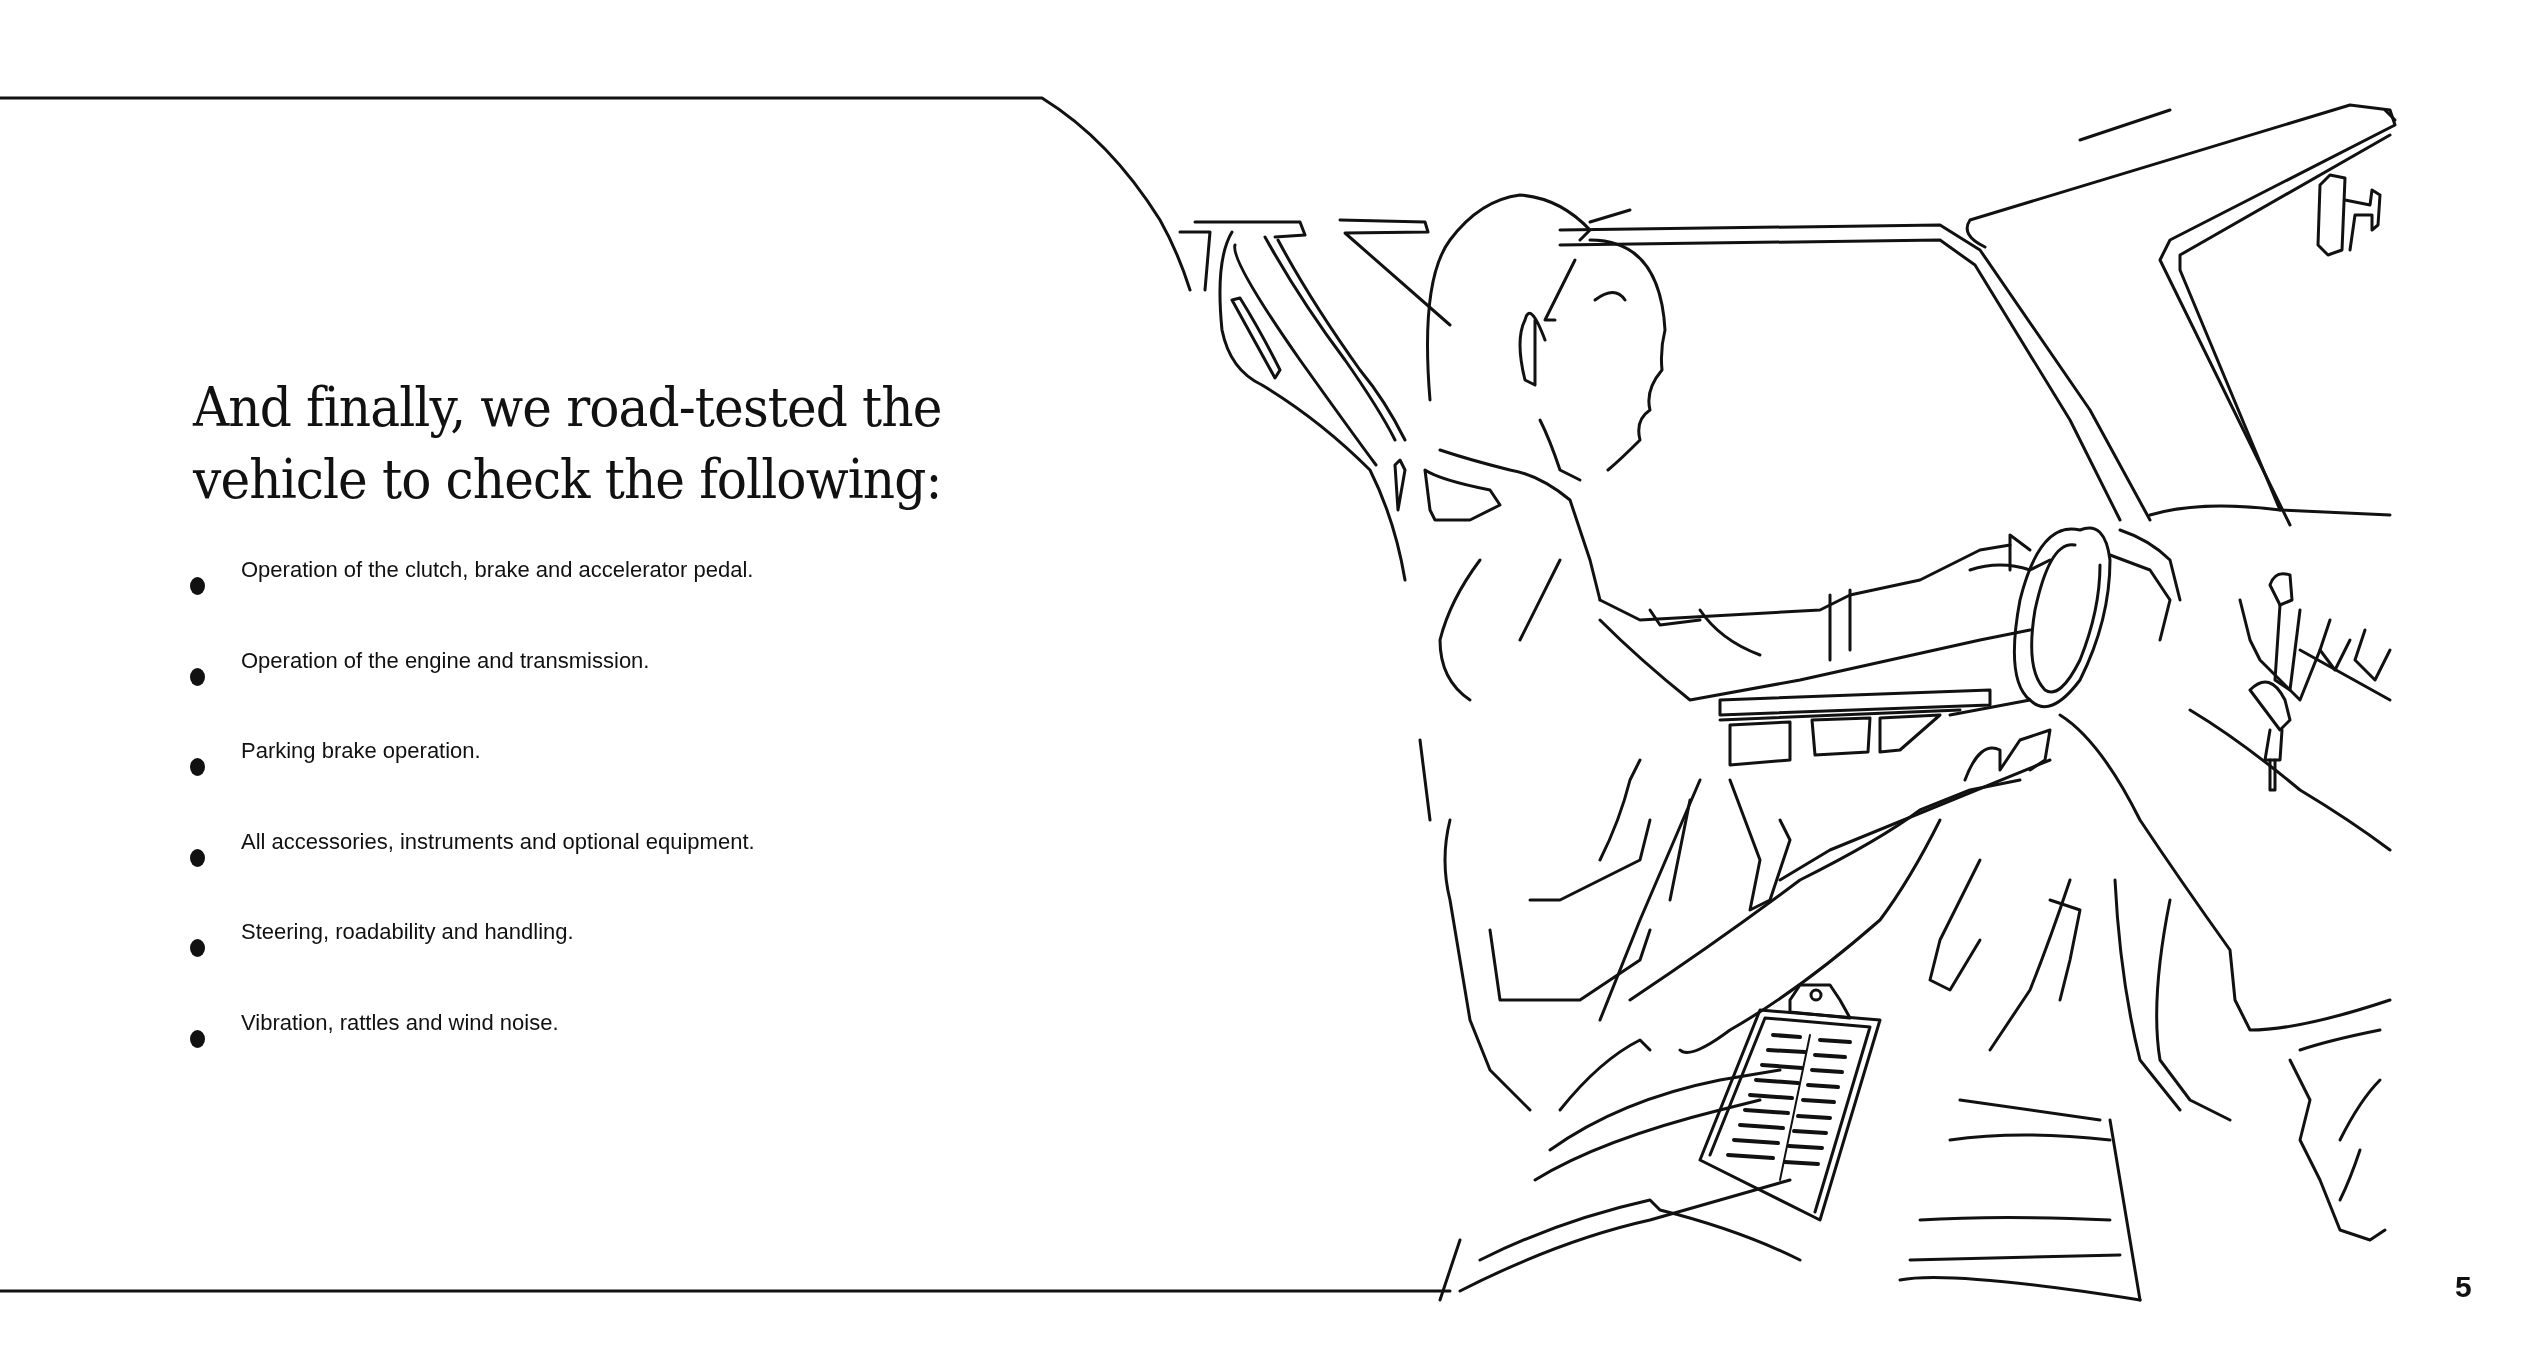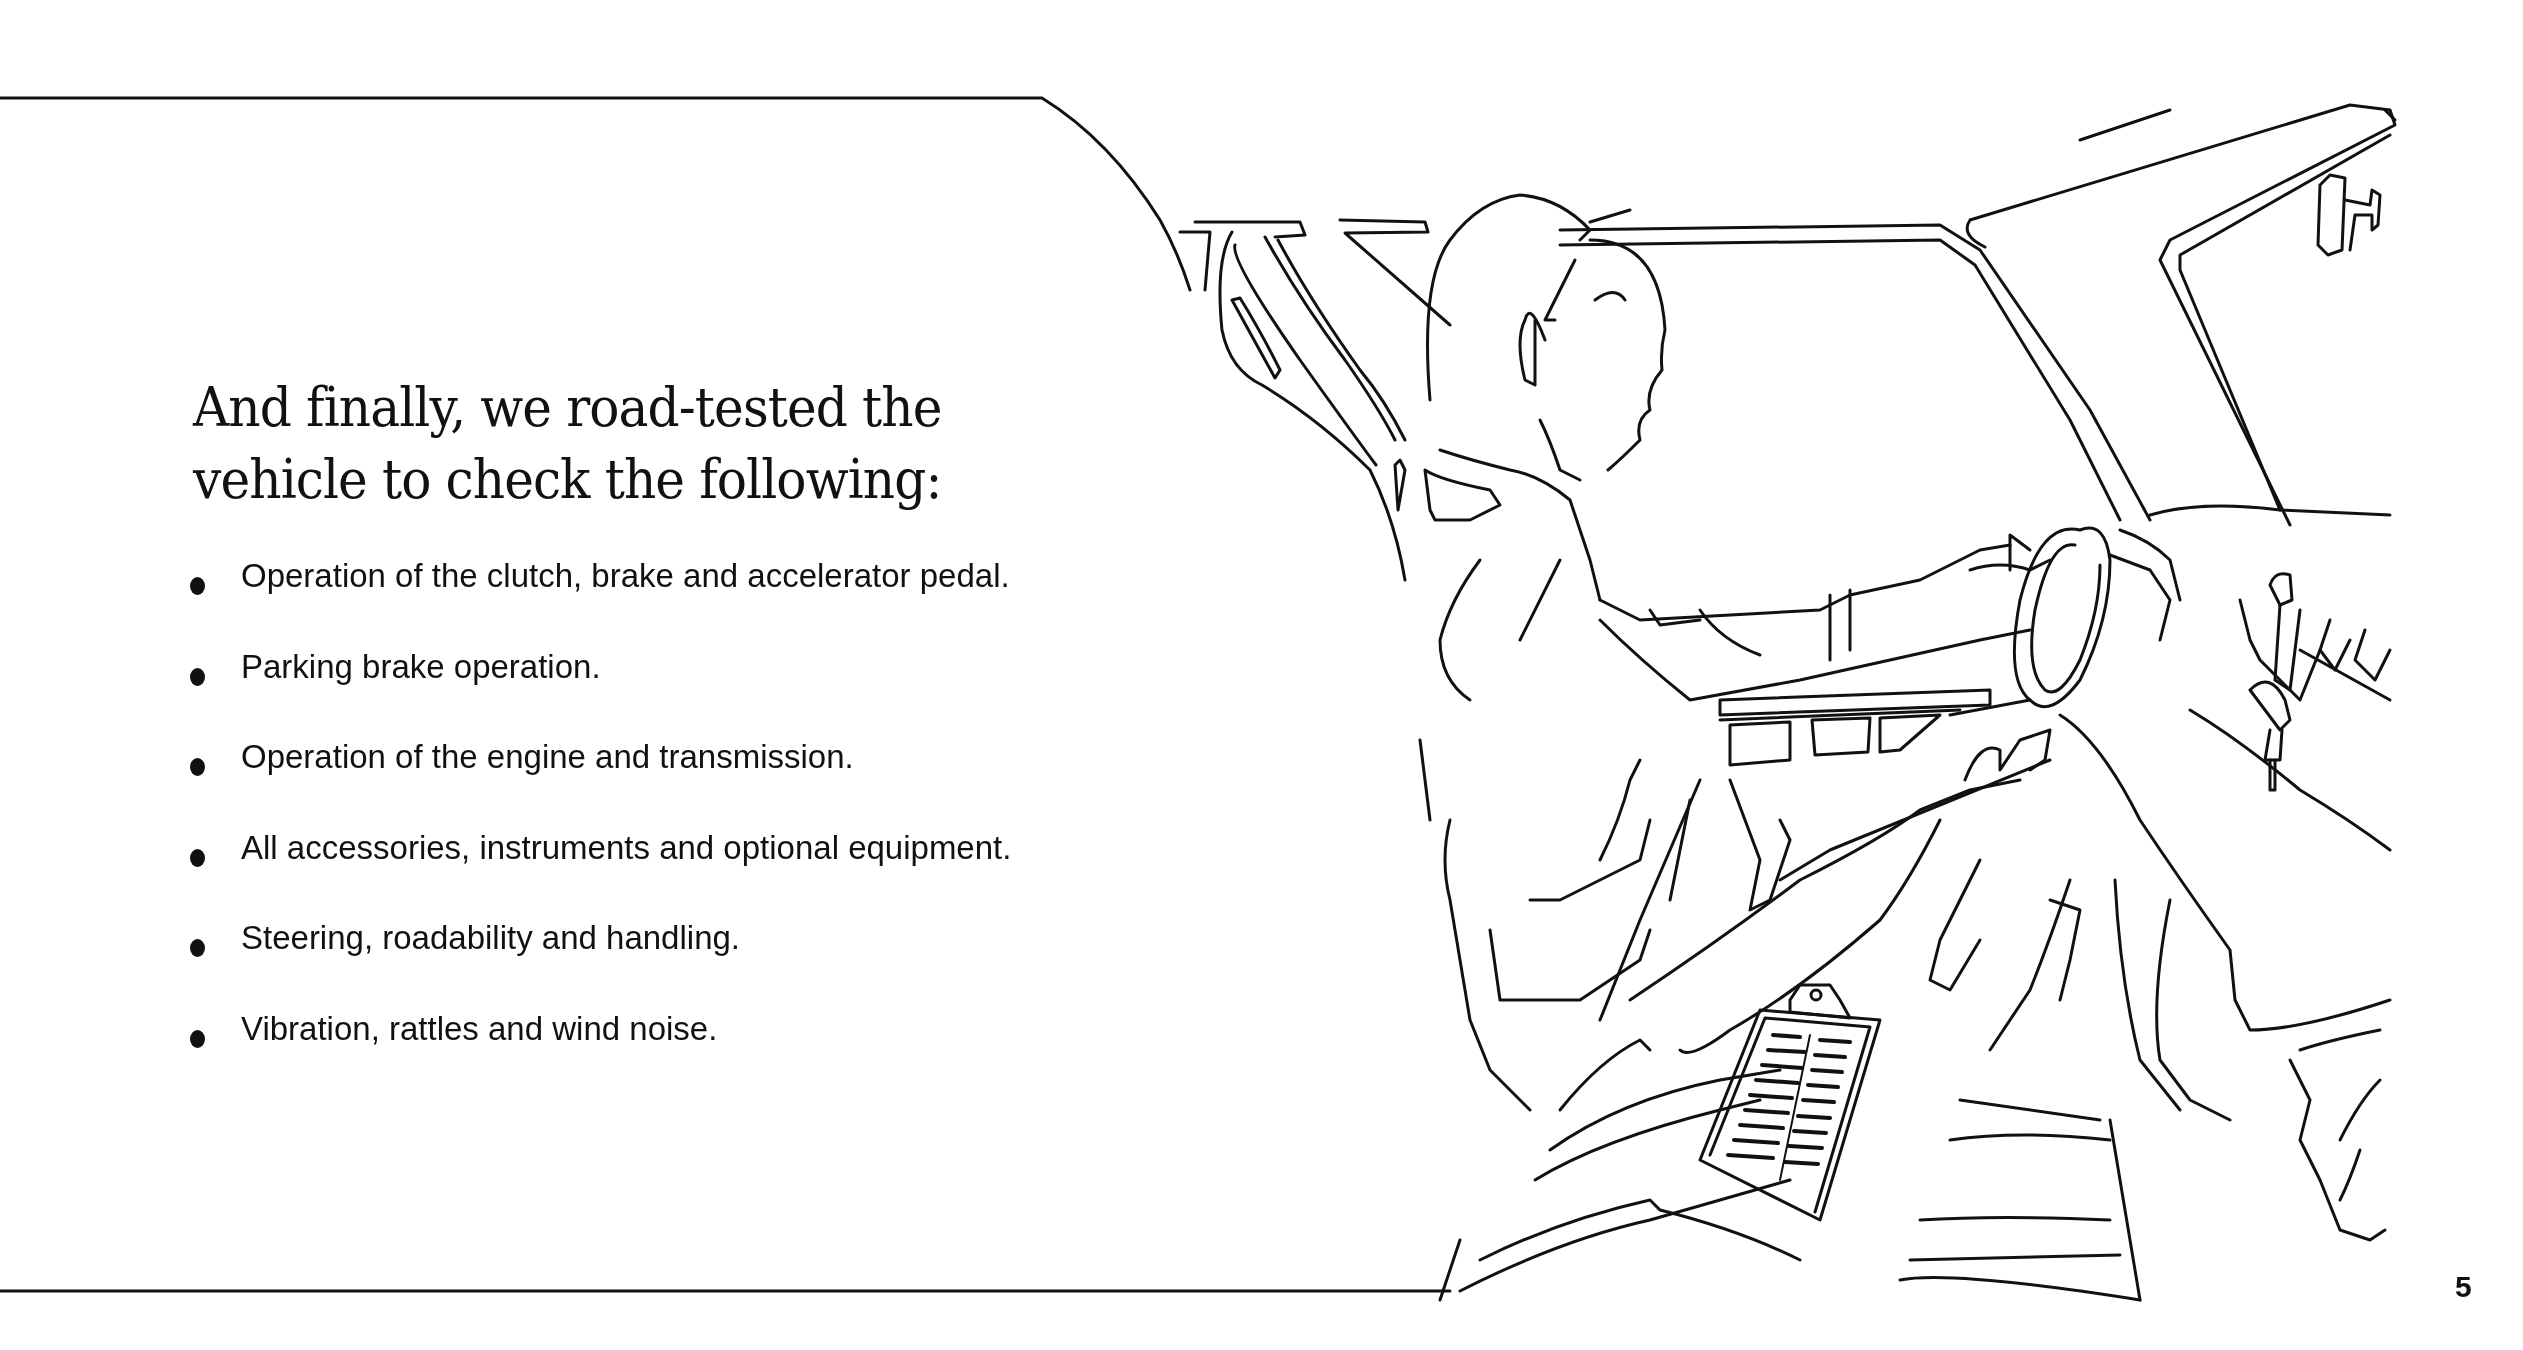--- a/index.html
+++ b/index.html
@@ -9,21 +9,21 @@
   .heading {
     position: absolute; left: 193px; top: 372px; width: 900px;
     font-family: "DejaVu Serif", "Liberation Serif", serif;
     font-size: 54px; line-height: 72px; color: #111111;
     letter-spacing: -1px; margin: 0; font-weight: normal;
     transform: scaleX(0.93); transform-origin: left top;
   }
   .bullets {
     position: absolute; left: 190px; top: 557px; margin: 0; padding: 0; list-style: none;
     font-family: "Liberation Sans", "DejaVu Sans", sans-serif;
-    font-size: 33px; color: #111111;
+    font-size: 22px; color: #111111;
   }
   .bullets li { height: 90.5px; display: flex; align-items: flex-start; }
   .bullet-dot {
     display: inline-block; width: 15px; height: 18px; border-radius: 50%;
     background: #111; margin-top: 20px; margin-right: 36px; flex: 0 0 auto;
   }
   .page-number {
     position: absolute; left: 2455px; top: 1270px;
     font-family: "Liberation Sans", "DejaVu Sans", sans-serif;
     font-weight: bold; font-size: 30px; color: #111;
@@ -201,25 +201,25 @@
     <span>vehicle to check the following:</span>
   </h1>
 
   <ul class="bullets">
     <li>
       <span class="bullet-dot"></span>
       <span>Operation of the clutch, brake and accelerator pedal.</span>
     </li>
     <li>
       <span class="bullet-dot"></span>
+      <span>Operation of the engine and transmission.</span>
+    </li>
+    <li>
+      <span class="bullet-dot"></span>
       <span>Parking brake operation.</span>
-    </li>
-    <li>
-      <span class="bullet-dot"></span>
-      <span>Operation of the engine and transmission.</span>
     </li>
     <li>
       <span class="bullet-dot"></span>
       <span>All accessories, instruments and optional equipment.</span>
     </li>
     <li>
       <span class="bullet-dot"></span>
       <span>Steering, roadability and handling.</span>
     </li>
     <li>

